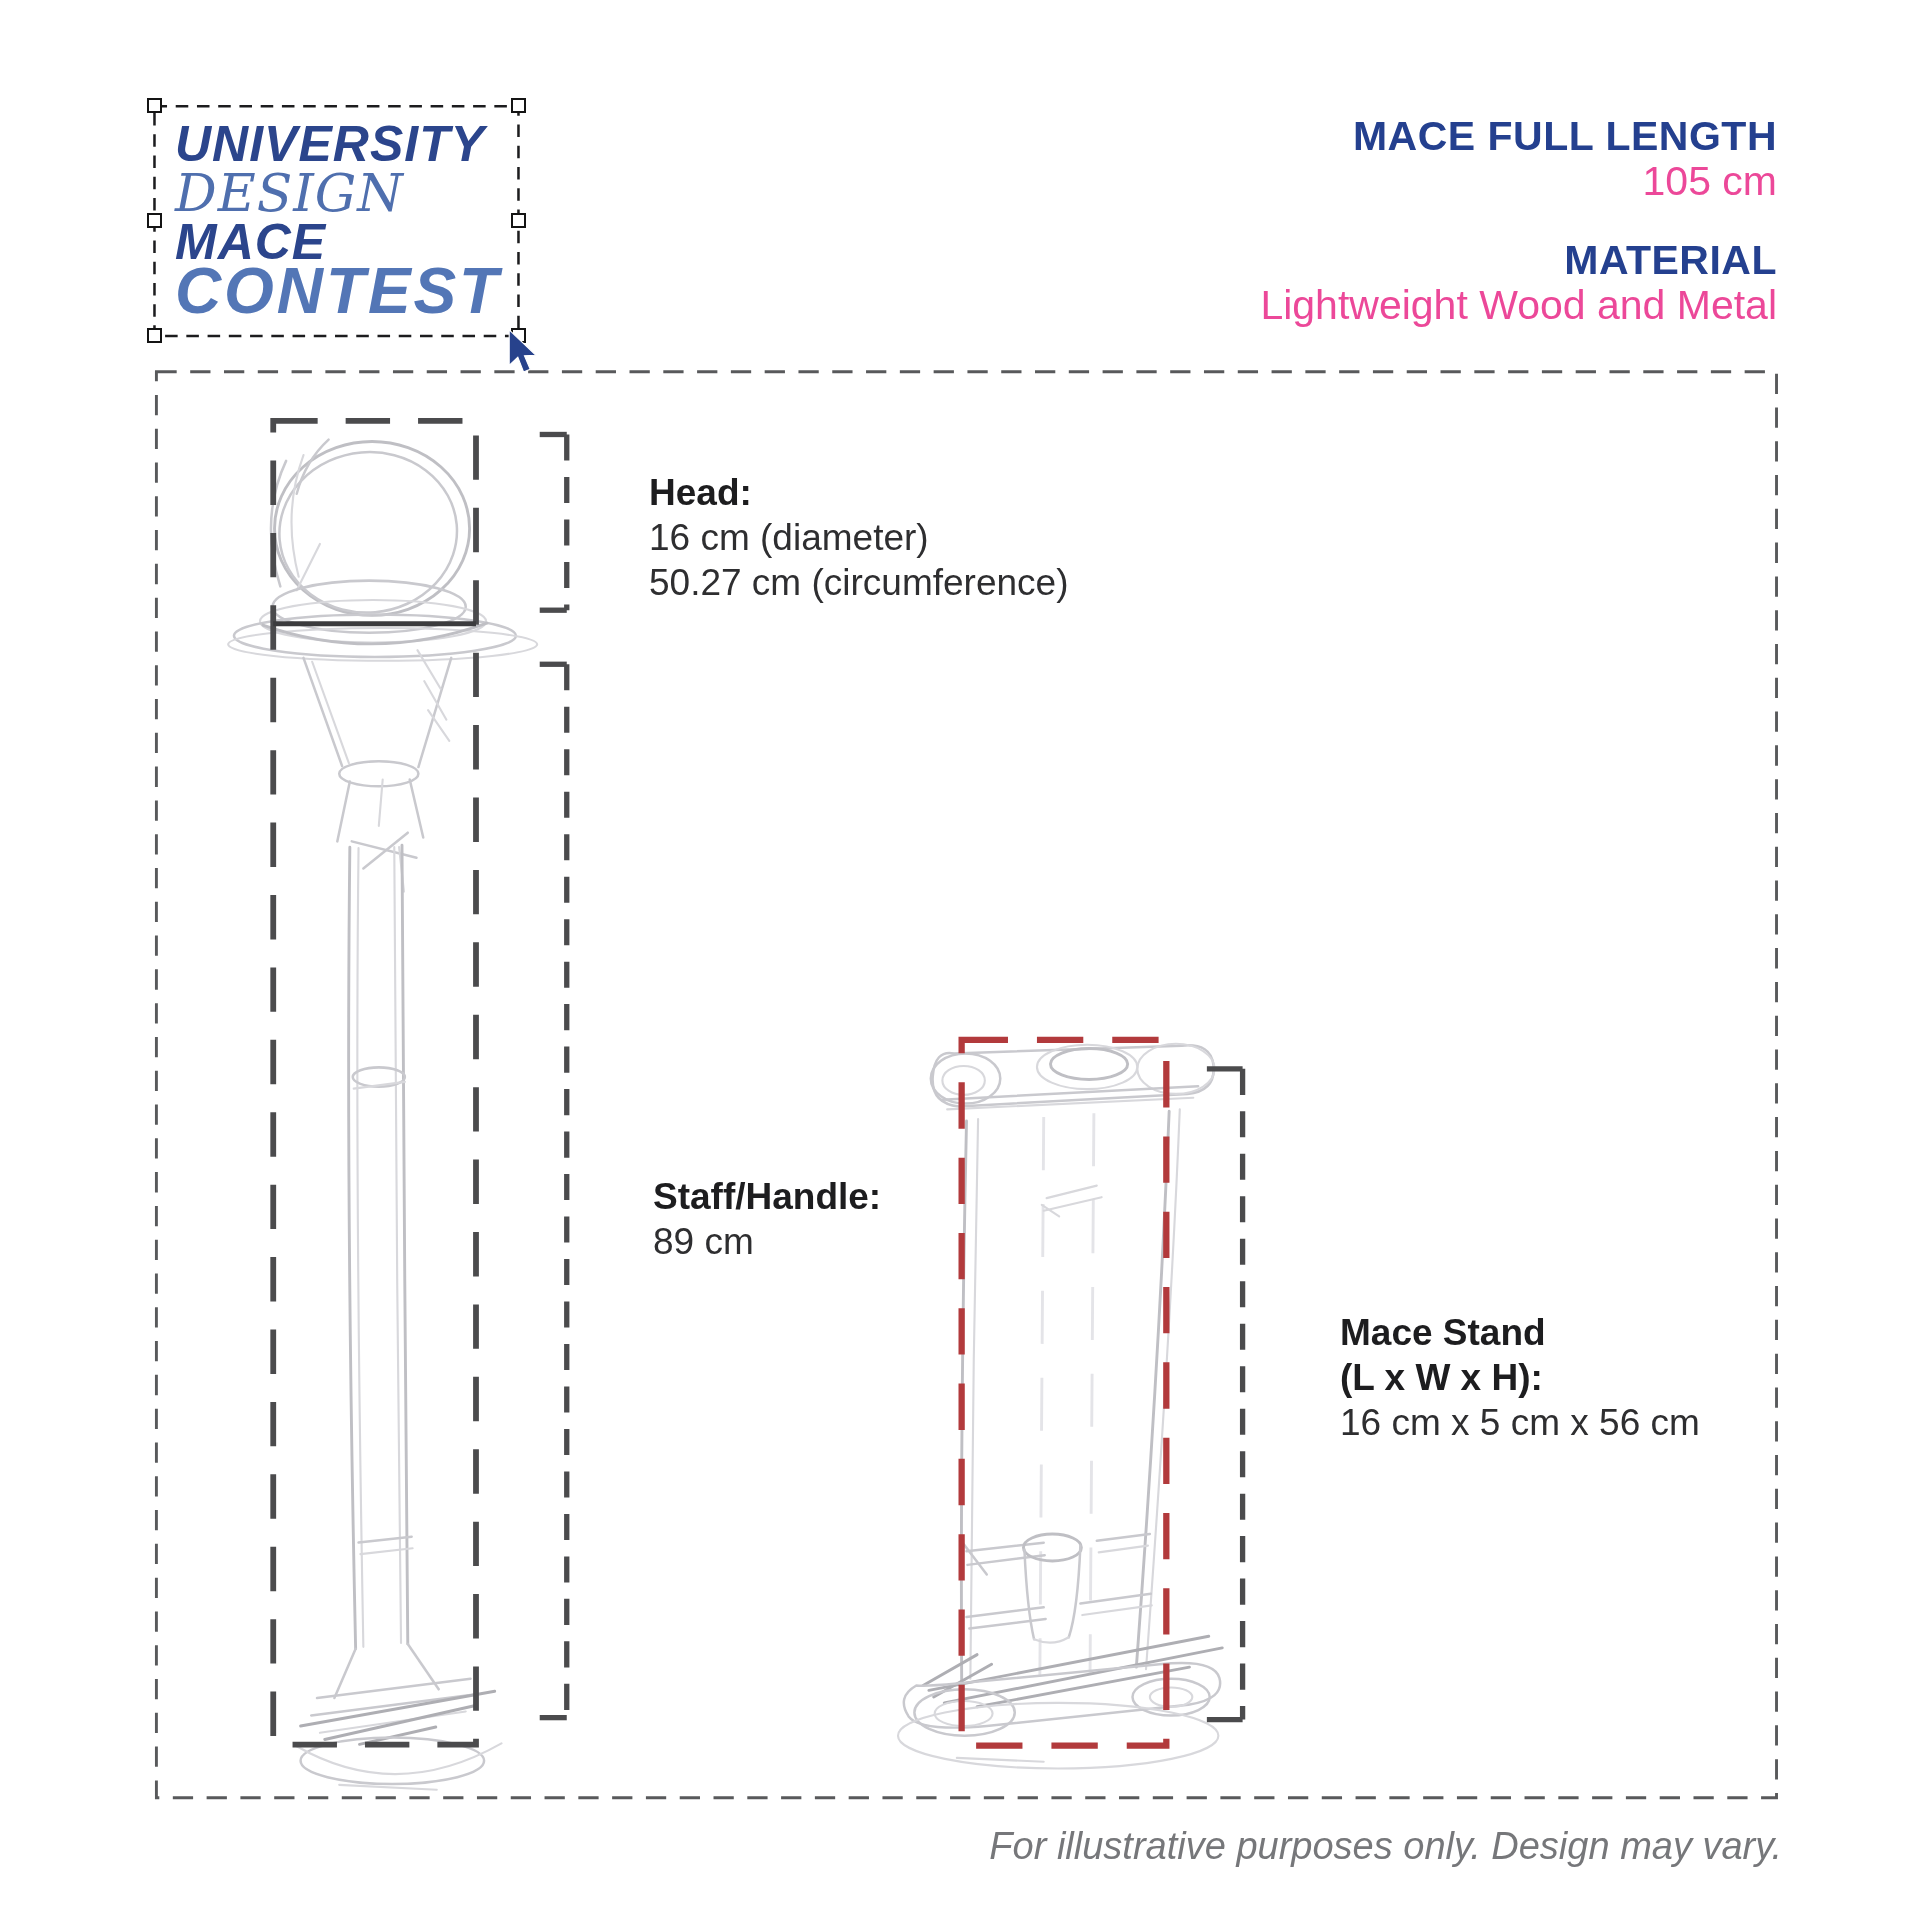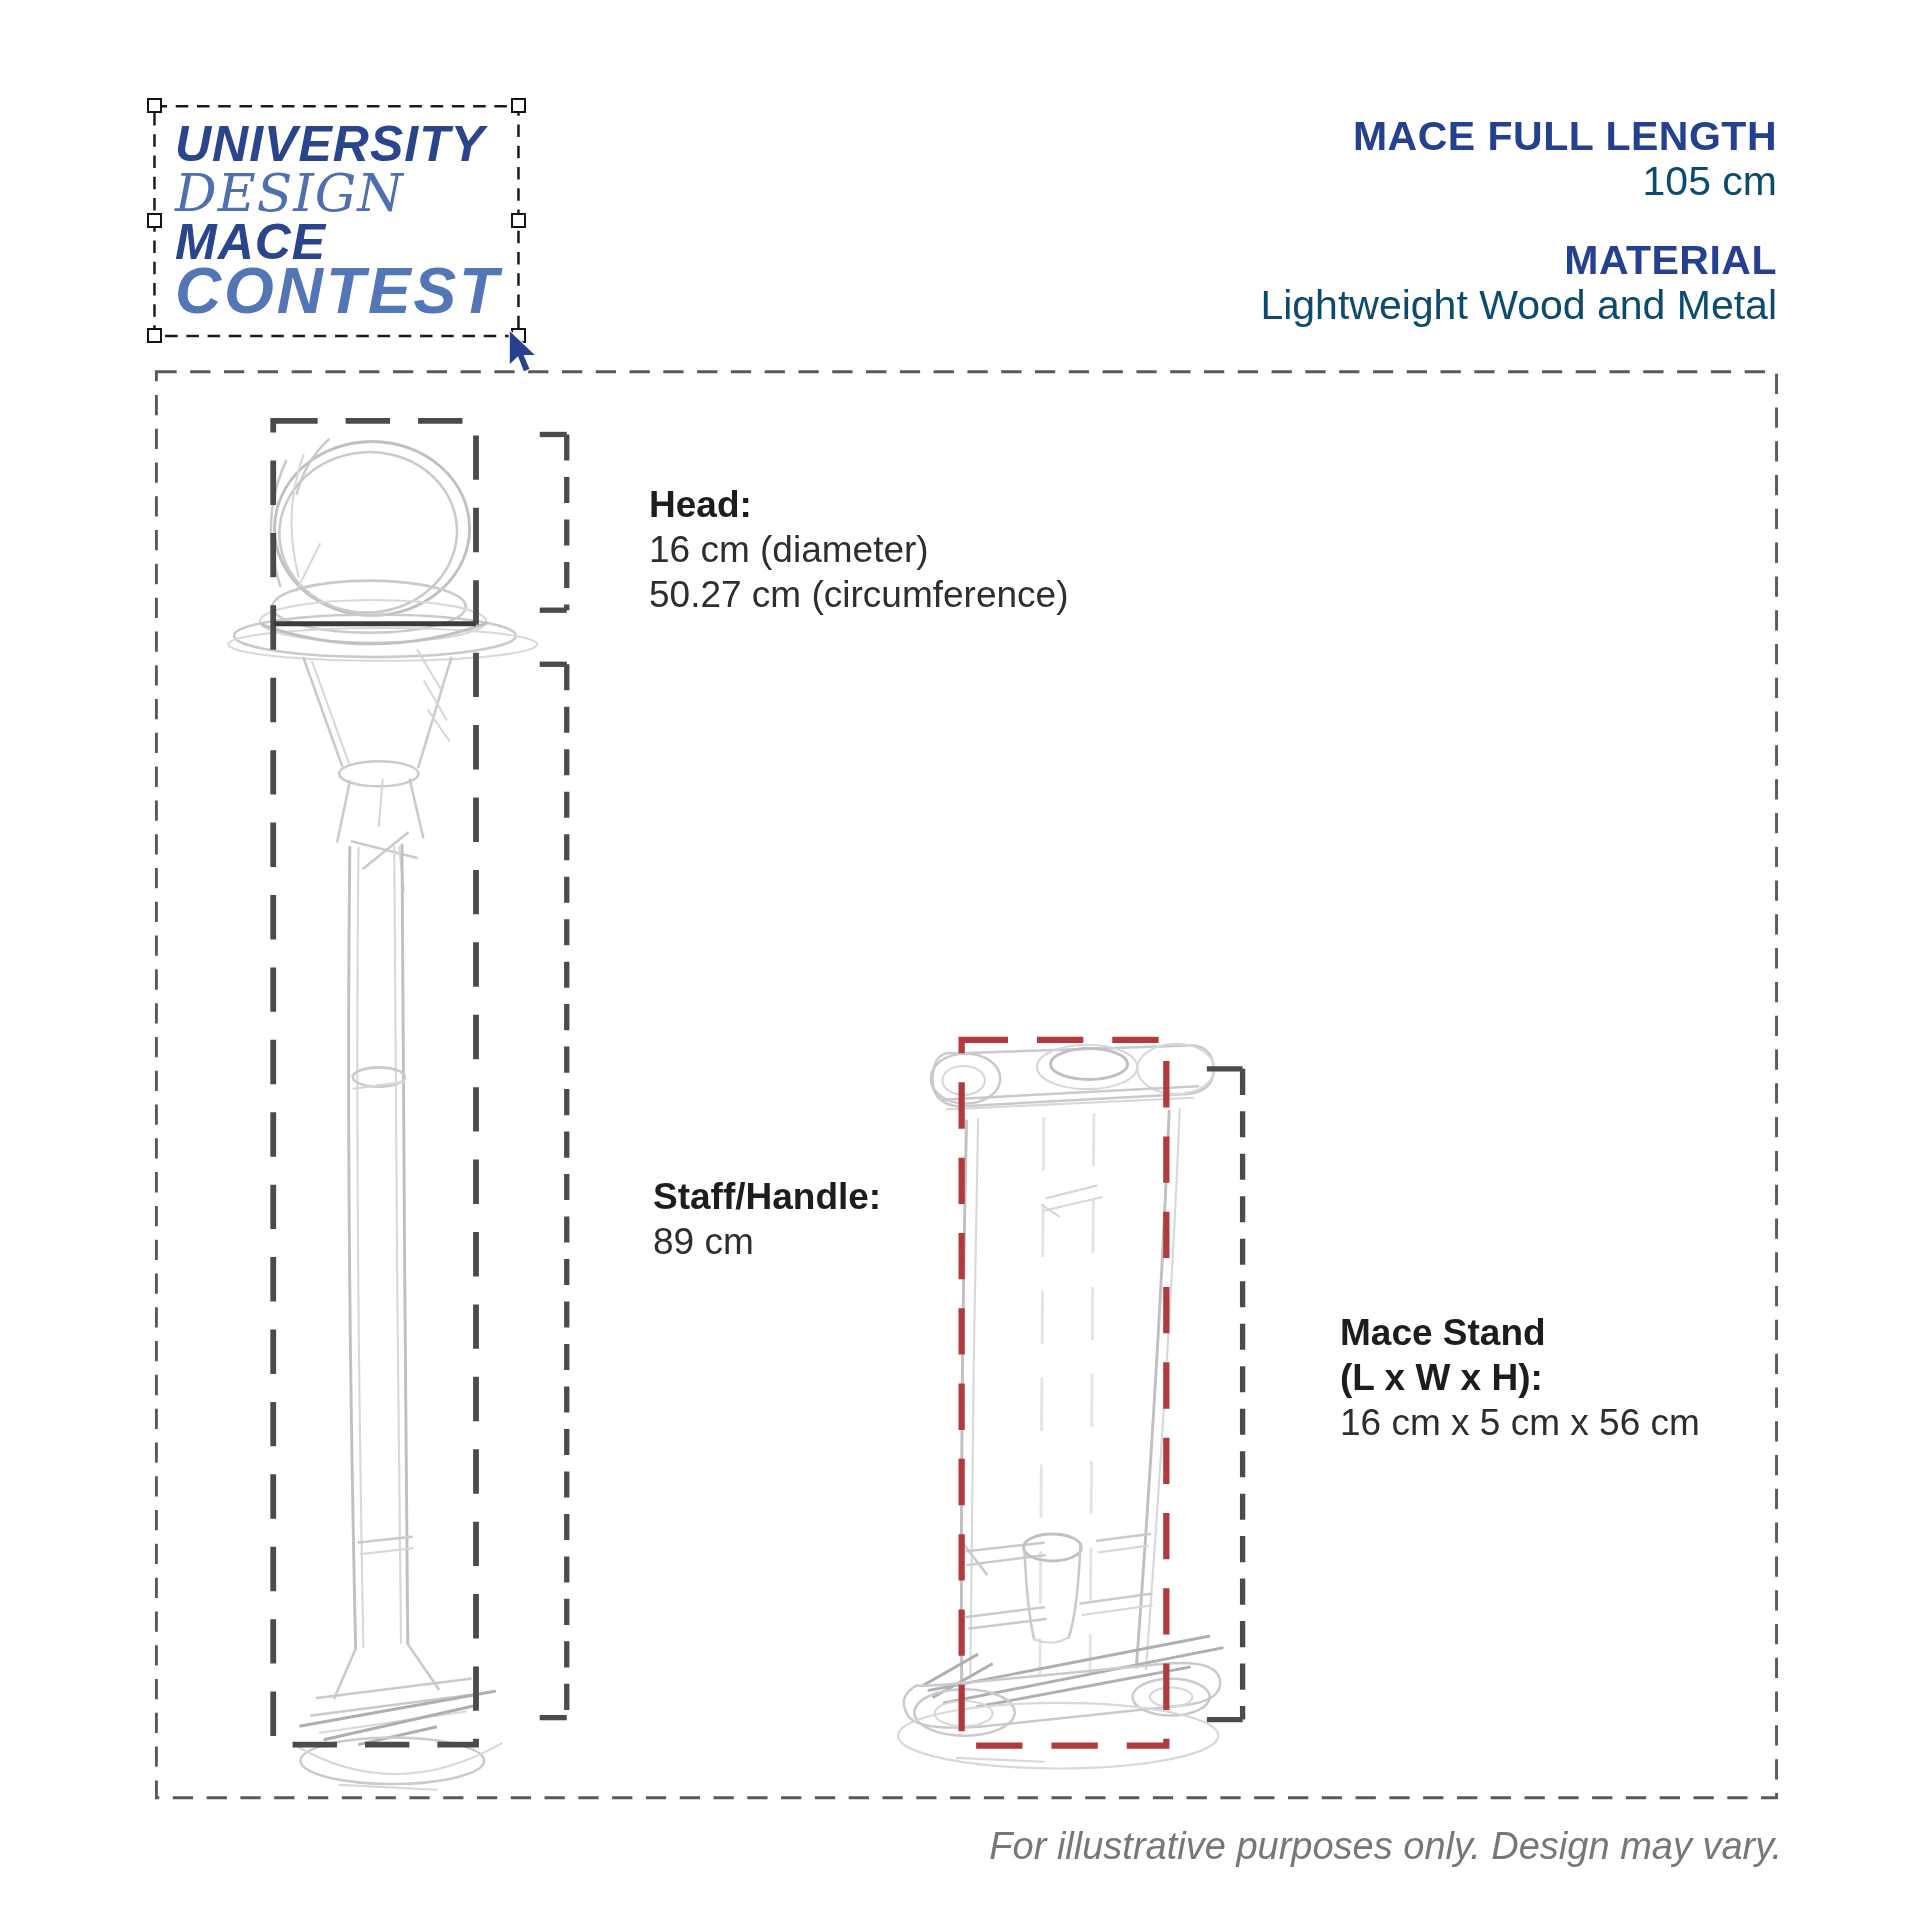--- a/index.html
+++ b/index.html
@@ -14,27 +14,27 @@
   .lg-sans-dark{font-size:50px;font-weight:700;line-height:49px;color:#2b458c;letter-spacing:1px;}
   .lg-serif{font-family:"DejaVu Serif", serif;font-size:52px;font-weight:500;line-height:49px;
             color:#4f6fae;letter-spacing:1px;}
   .lg-sans-light{font-size:64px;font-weight:700;line-height:49px;color:#5376b6;letter-spacing:2.9px;}
   .handle{position:absolute;width:15.4px;height:15.4px;background:#ffffff;border:2.9px solid #141414;
           box-sizing:border-box;}
 
   
   .specs{right:154px;top:114px;text-align:right;}
   .spec-label{font-size:41px;font-weight:700;line-height:45px;color:#24408f;letter-spacing:0.5px;}
-  .spec-value{font-size:41px;font-weight:400;line-height:45px;color:#0c4a6e;margin-left:40px;}
+  .spec-value{font-size:41px;font-weight:400;line-height:45px;color:#ec4899;margin-left:40px;}
   .spec-gap{height:34px;}
 
   
   .anno{line-height:45px;font-size:37px;color:#2e2e30;}
   .anno .t{font-weight:700;color:#1d1d1f;}
-  .anno-head{left:649px;top:482px;}
+  .anno-head{left:649px;top:470px;}
   .anno-staff{left:653px;top:1174px;}
   .anno-stand{left:1340px;top:1310px;}
 
   
   .footer{right:149px;top:1825px;font-size:38px;font-style:italic;color:#76777a;text-align:center;}
 
   
   svg .s1{stroke:#bfbfc4;stroke-width:3;fill:none;stroke-linecap:round;}
   svg .s2{stroke:#c9c9ce;stroke-width:2.6;fill:none;stroke-linecap:round;}
   svg .s3{stroke:#d8d8dc;stroke-width:2.2;fill:none;stroke-linecap:round;}

